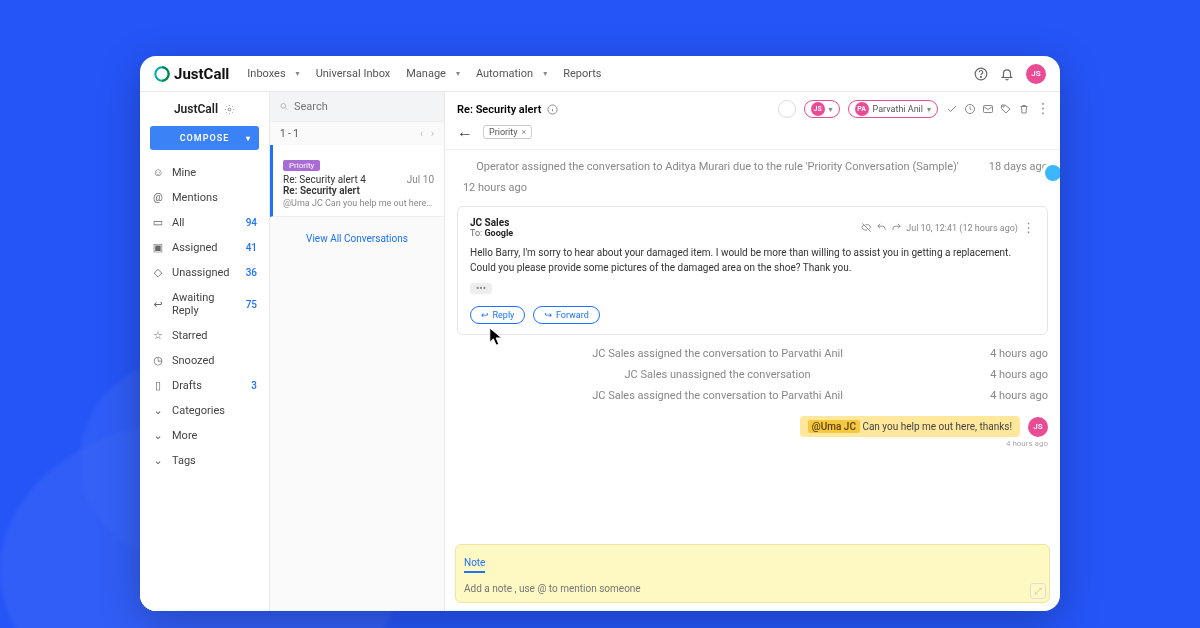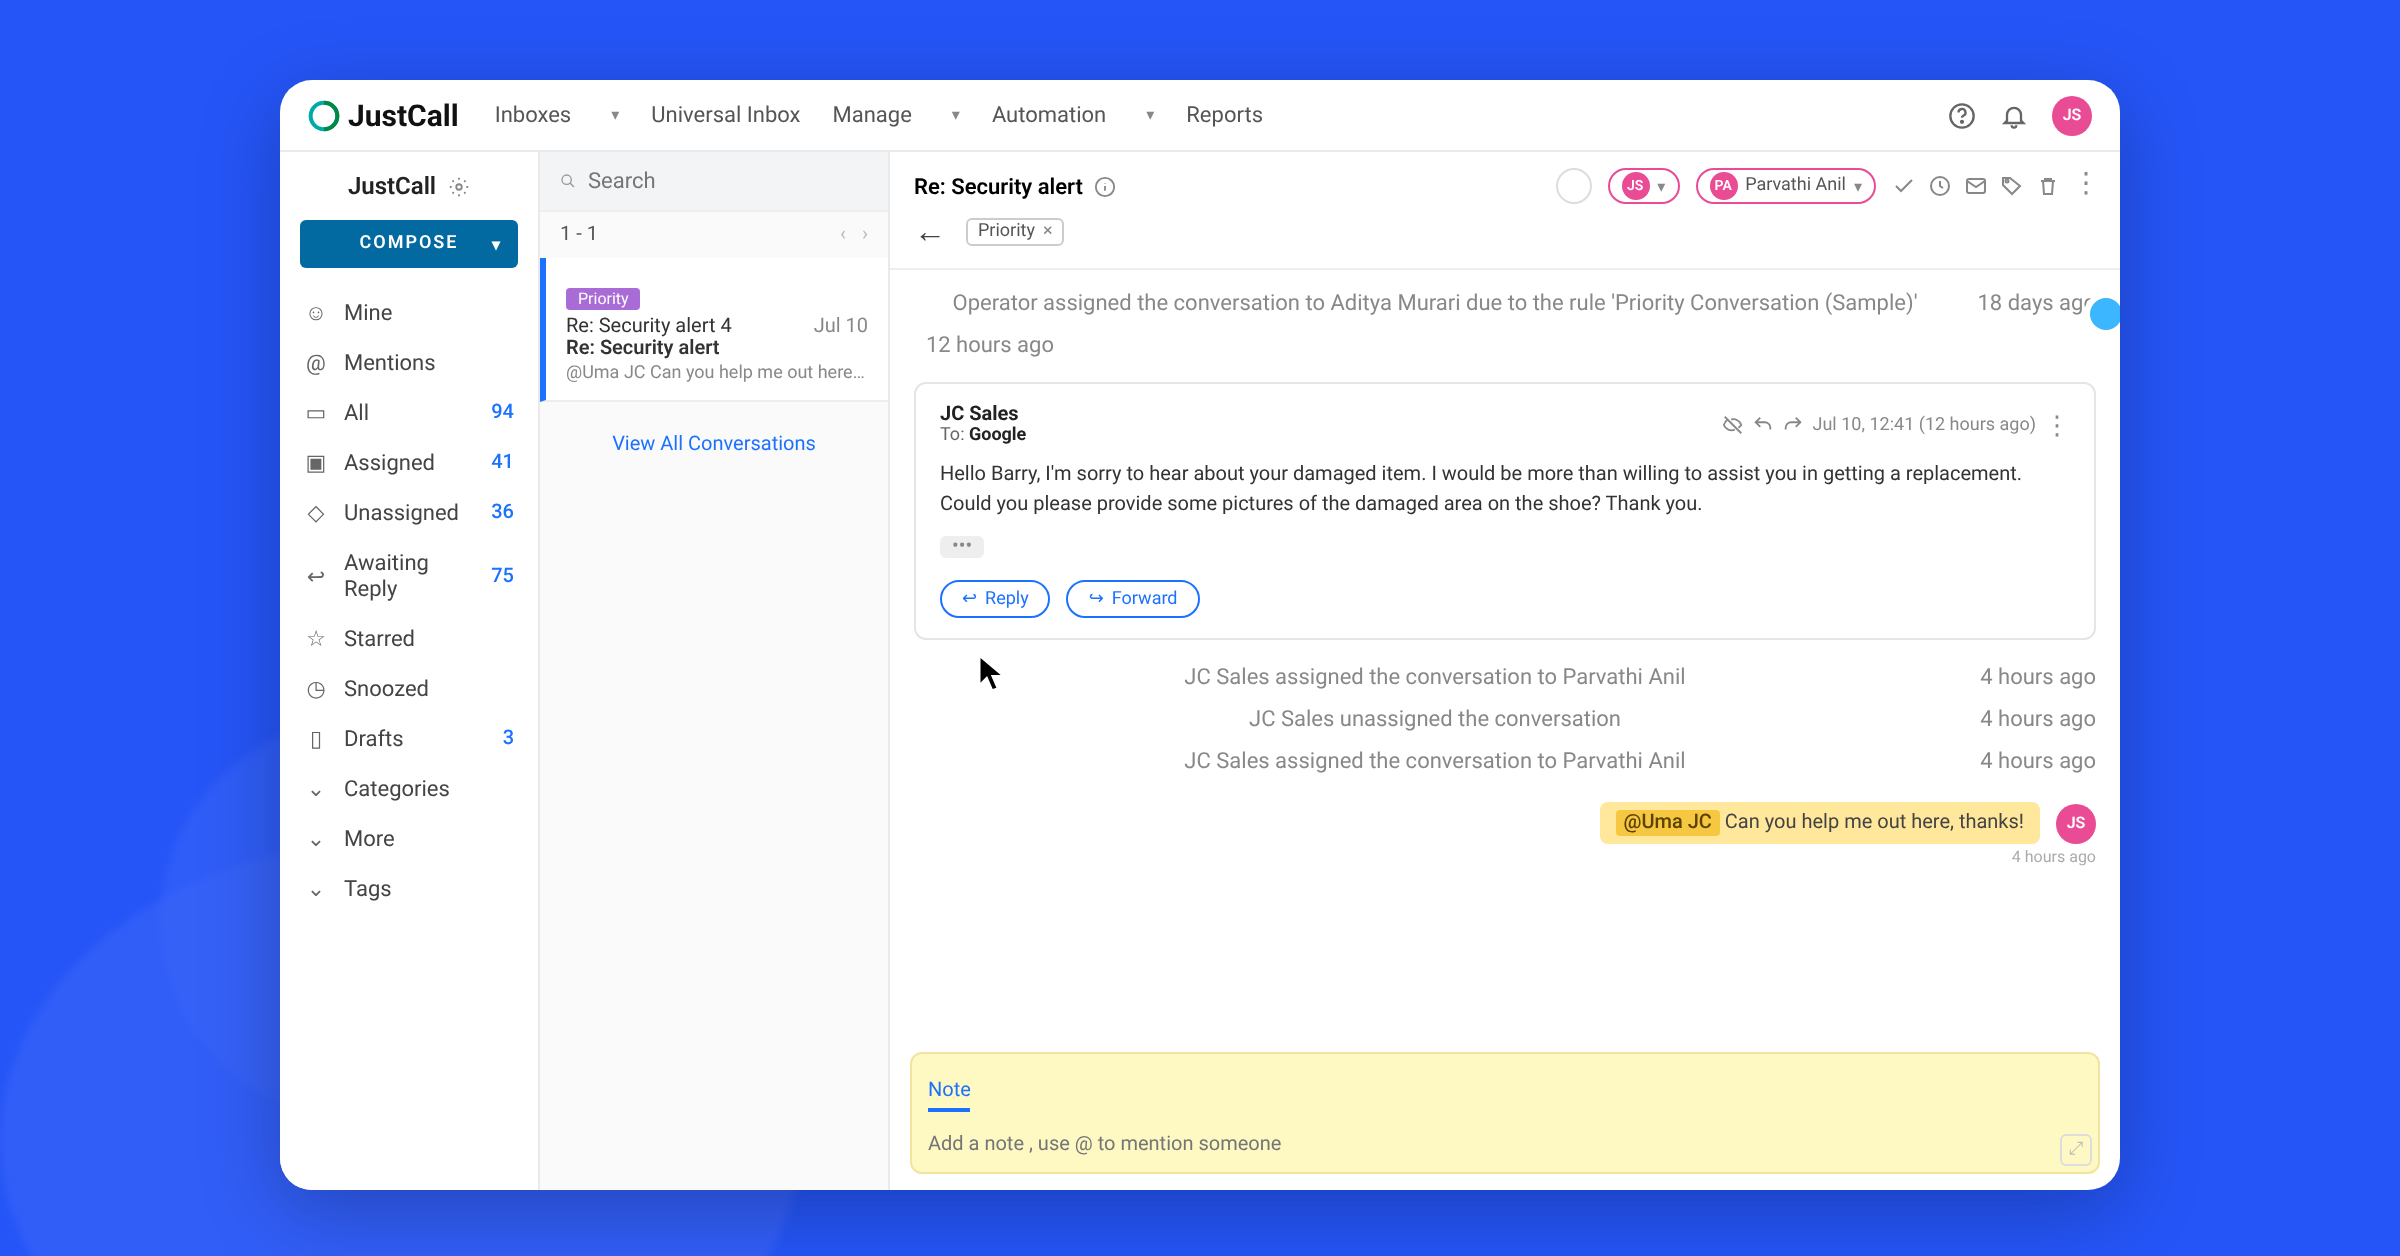--- a/index.html
+++ b/index.html
@@ -1,31 +1,31 @@
 <!DOCTYPE html>
 <html><head>
 <meta charset="utf-8">
 <style>
   *{box-sizing:border-box;margin:0;padding:0;font-family:-apple-system,BlinkMacSystemFont,"Segoe UI",Roboto,Helvetica,Arial,sans-serif}
   body{background:#2555f7;width:1200px;height:628px;overflow:hidden;position:relative}
   .bg-wave{position:absolute;left:0;top:420px;width:400px;height:300px;background:#3a65f8;border-radius:50%;filter:blur(2px);opacity:.6;z-index:0}
   .bg-wave2{position:absolute;left:80px;top:360px;width:200px;height:200px;background:#3a65f8;border-radius:50%;filter:blur(2px);opacity:.5;z-index:0}
-  .app{position:absolute;left:140px;top:40px;width:920px;height:555px;background:#fff;border-radius:16px;box-shadow:0 10px 40px rgba(0,0,0,.25);overflow:hidden;display:flex;flex-direction:column;z-index:1}
+  .app{position:absolute;left:140px;top:56px;width:920px;height:555px;background:#fff;border-radius:16px;box-shadow:0 10px 40px rgba(0,0,0,.25);overflow:hidden;display:flex;flex-direction:column;z-index:1}
   .topbar{height:36px;border-bottom:1px solid #eaeaea;display:flex;align-items:center;padding:0 14px;gap:18px;font-size:11px;color:#555}
   .logo{display:flex;align-items:center;gap:4px;font-weight:700;color:#111;font-size:15px}
   .logo svg{width:16px;height:16px}
   .topnav{display:flex;gap:16px;align-items:center}
-  .topnav-item{display:flex;align-items:center;gap:20px;cursor:pointer}
+  .topnav-item{display:flex;align-items:center;gap:10px;cursor:pointer}
   .top-right{margin-left:auto;display:flex;align-items:center;gap:12px}
   .avatar{width:20px;height:20px;border-radius:50%;display:flex;align-items:center;justify-content:center;font-size:8px;font-weight:600;color:#fff}
   .pink{background:#e94b95}
   .body{flex:1;display:flex;overflow:hidden}
   .sidebar{width:130px;border-right:1px solid #eaeaea;display:flex;flex-direction:column;background:#fff}
   .workspace{display:flex;align-items:center;justify-content:center;gap:6px;padding:10px 0 6px;font-size:12px;font-weight:600;color:#222}
-  .compose{margin:4px 10px 10px;background:#0369a1;color:#fff;font-size:9px;letter-spacing:1px;font-weight:600;padding:7px 0;text-align:center;border-radius:3px;cursor:pointer;display:flex;align-items:center;justify-content:center;position:relative}
+  .compose{margin:4px 10px 10px;background:#3b82f6;color:#fff;font-size:9px;letter-spacing:1px;font-weight:600;padding:7px 0;text-align:center;border-radius:3px;cursor:pointer;display:flex;align-items:center;justify-content:center;position:relative}
   .compose::after{content:"▾";position:absolute;right:8px;font-size:8px}
   .nav{list-style:none;font-size:11px;color:#444}
   .nav li{display:flex;align-items:center;gap:8px;padding:6px 12px;cursor:pointer}
   .nav li .ic{width:12px;display:flex;justify-content:center;color:#666}
   .nav li .lbl{flex:1}
   .nav li .cnt{font-size:10px;color:#1c72ff;font-weight:500}
   .convlist{width:175px;border-right:1px solid #eaeaea;display:flex;flex-direction:column;background:#fafafa}
   .search{height:30px;display:flex;align-items:center;gap:6px;padding:0 10px;font-size:11px;color:#999;border-bottom:1px solid #eee;background:#f3f4f5}
   .search input{border:0;background:transparent;outline:none;flex:1;font-size:11px}
   .pager{display:flex;align-items:center;justify-content:flex-end;gap:8px;padding:6px 10px;font-size:10px;color:#555}

